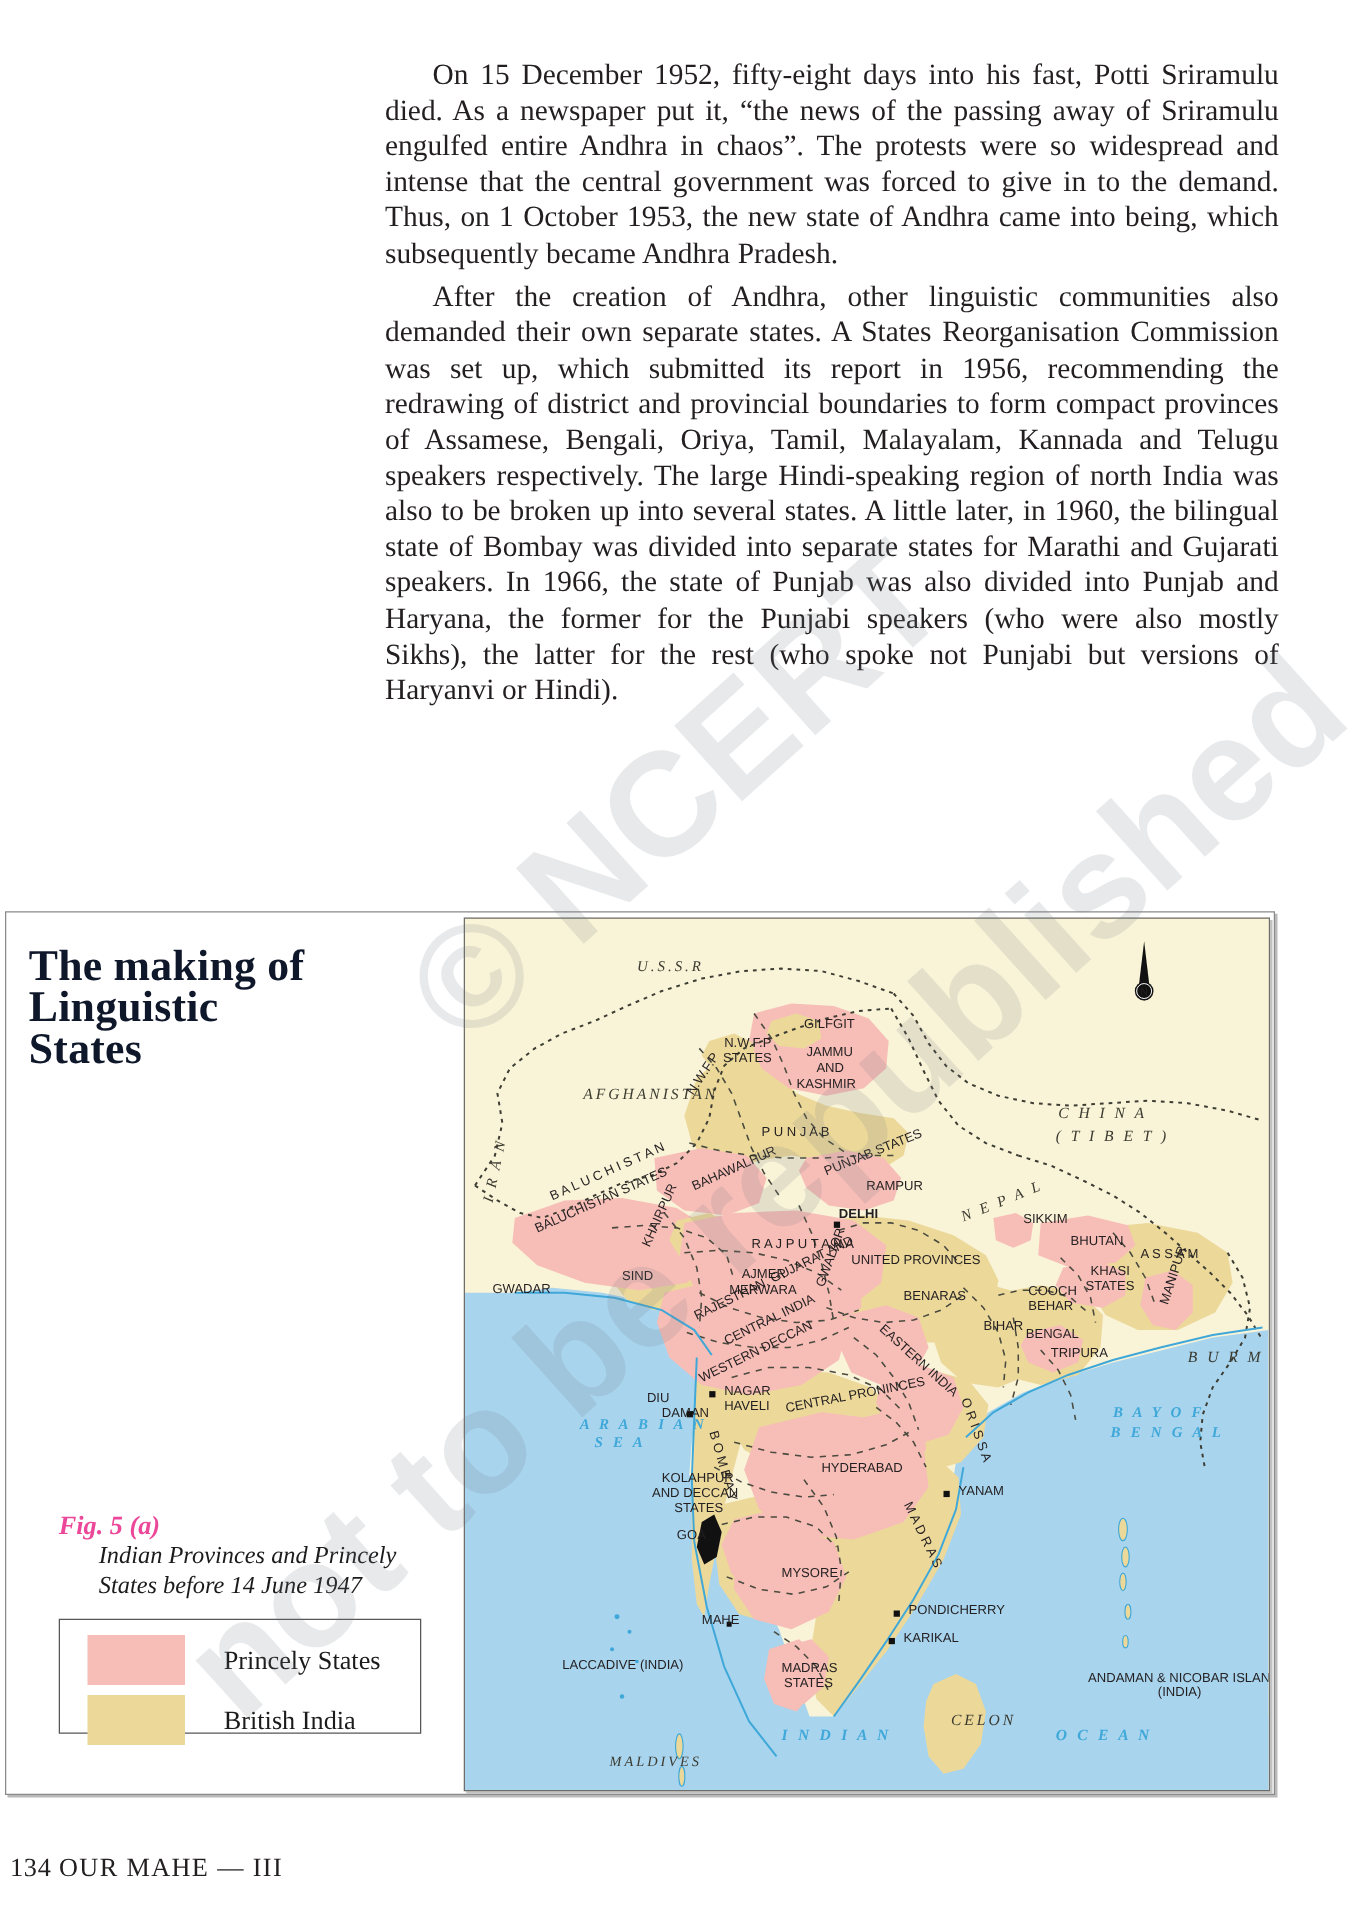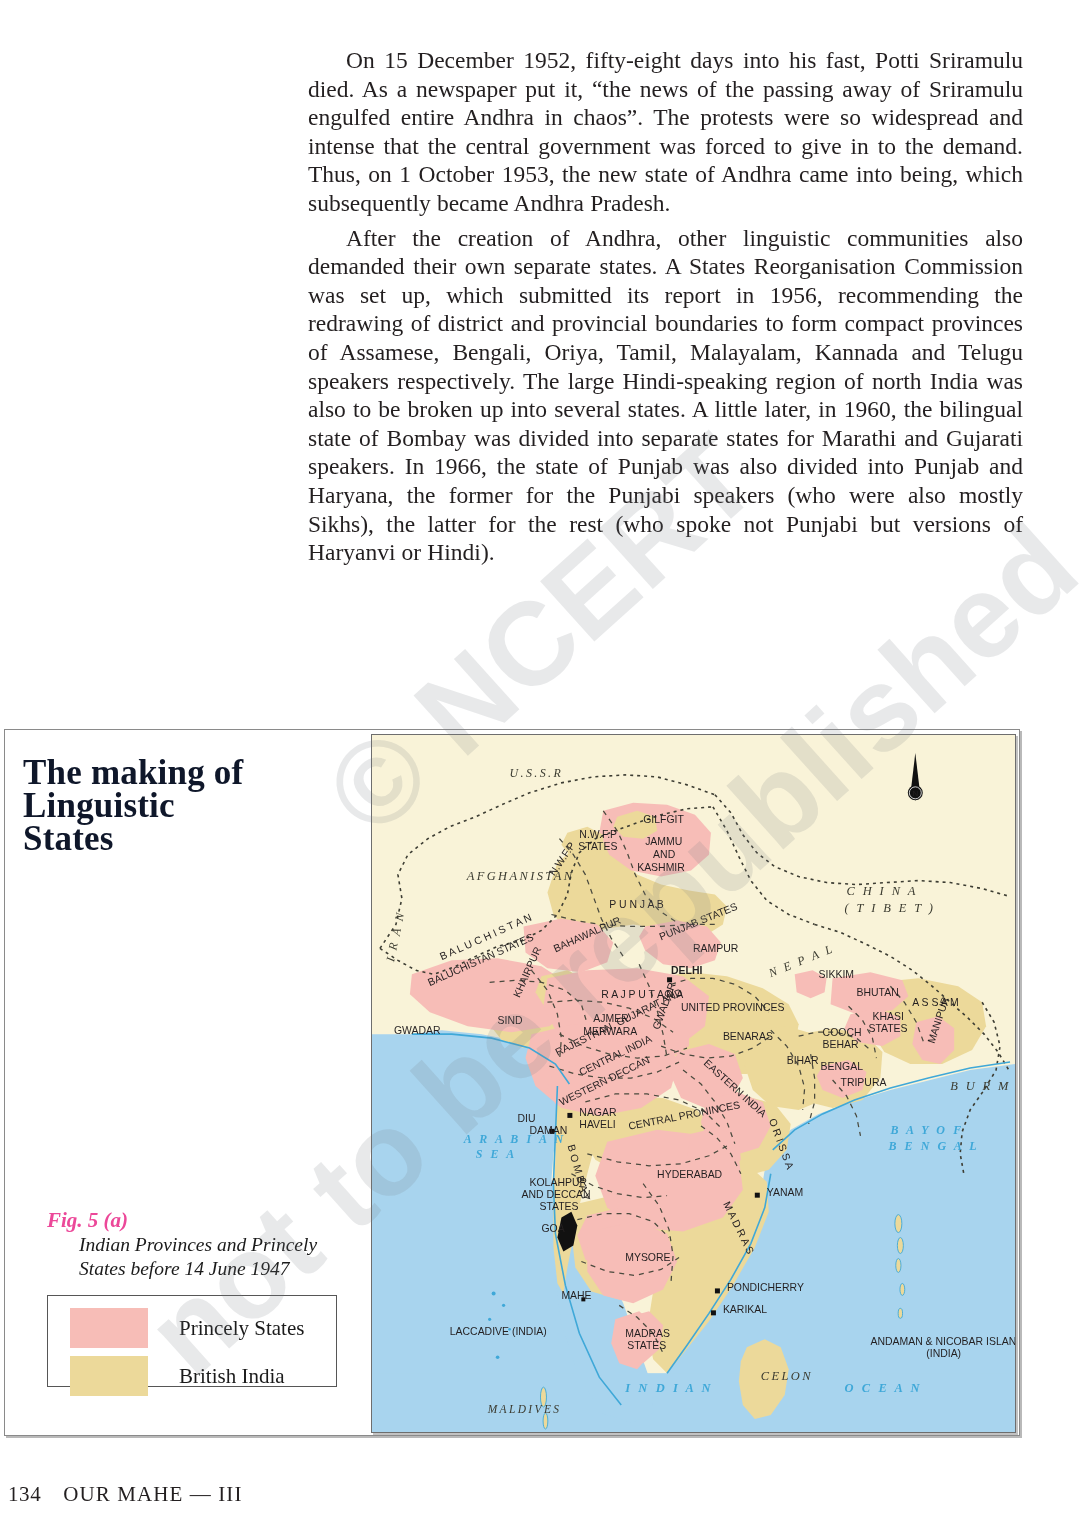--- a/index.html
+++ b/index.html
@@ -157,21 +157,21 @@
   #page-footer {
     position: absolute;
     left: 8px;
     top: 1482px;
     font-family: "Liberation Serif", serif;
     font-size: 21px;
     color: #231f20;
     letter-spacing: 0.6px;
     z-index: 4;
   }
-  #page-footer .pg-num { margin-right: 16px; }
+  #page-footer .pg-num { }
   #page-footer .pg-title { letter-spacing: 1.1px; }
 </style>
 </head>
 <body>
 
 <div id="watermark">
   <div class="wm-text wm-a">© NCERT</div>
   <div class="wm-text wm-b">not to be republished</div>
 </div>
 

